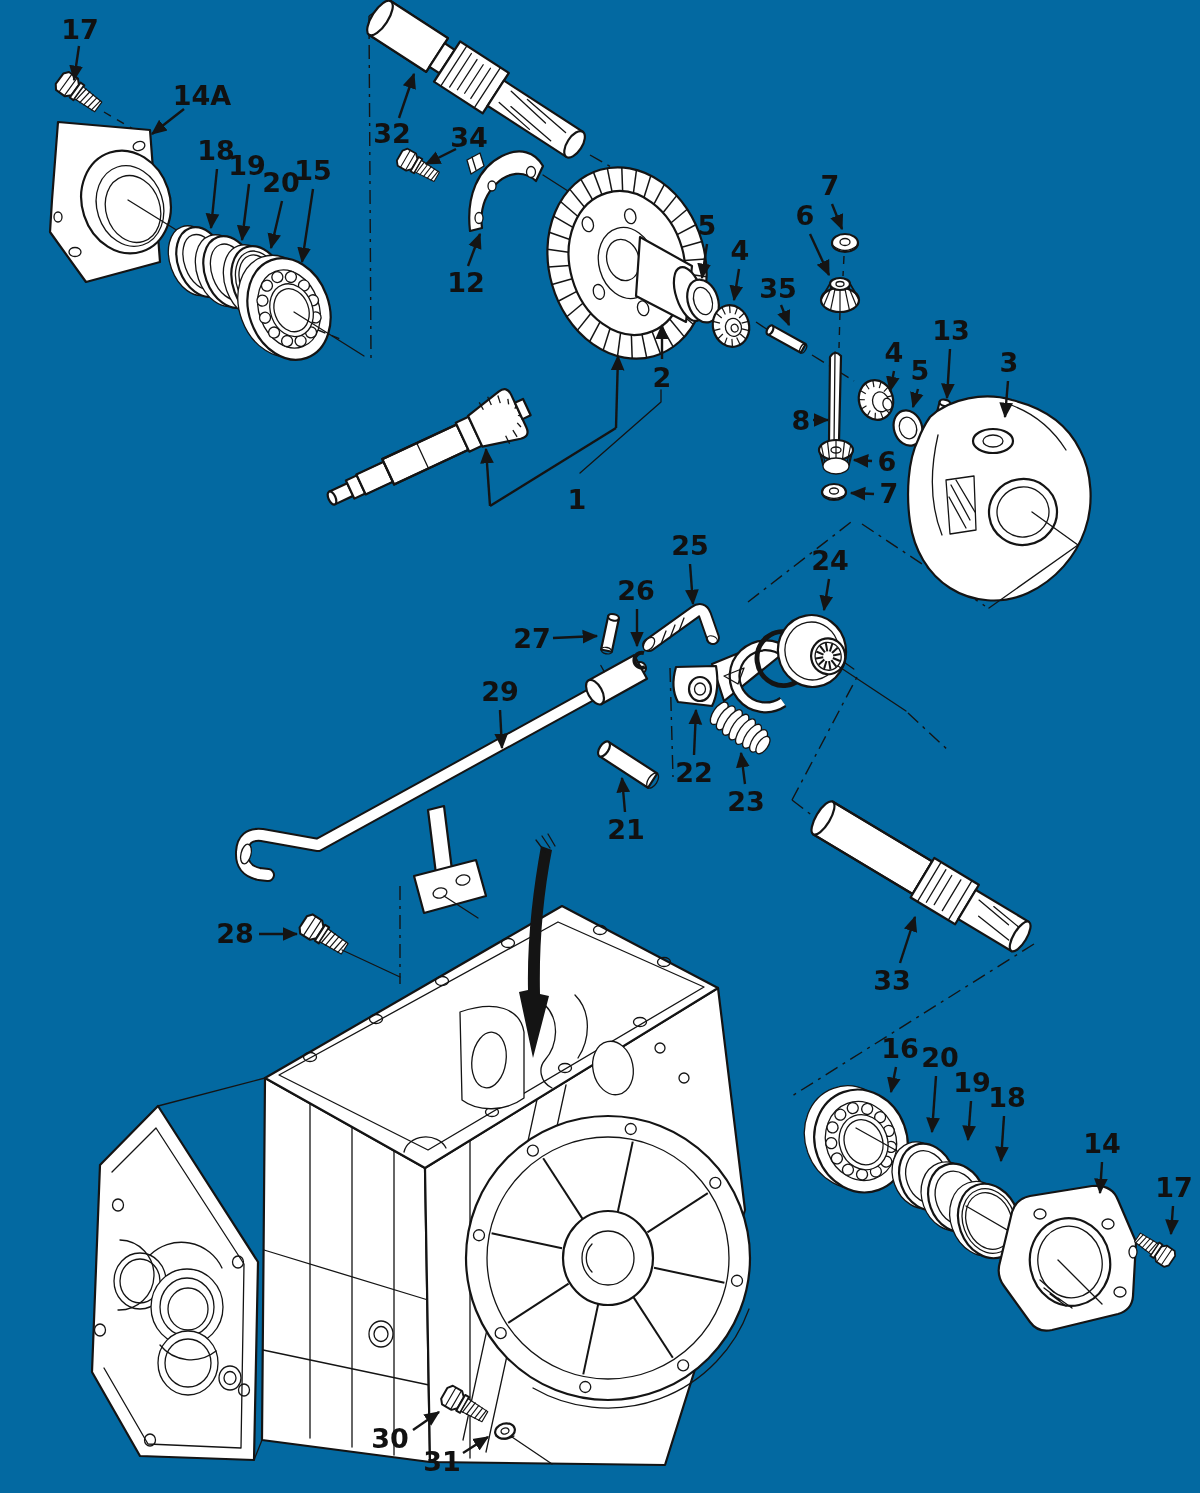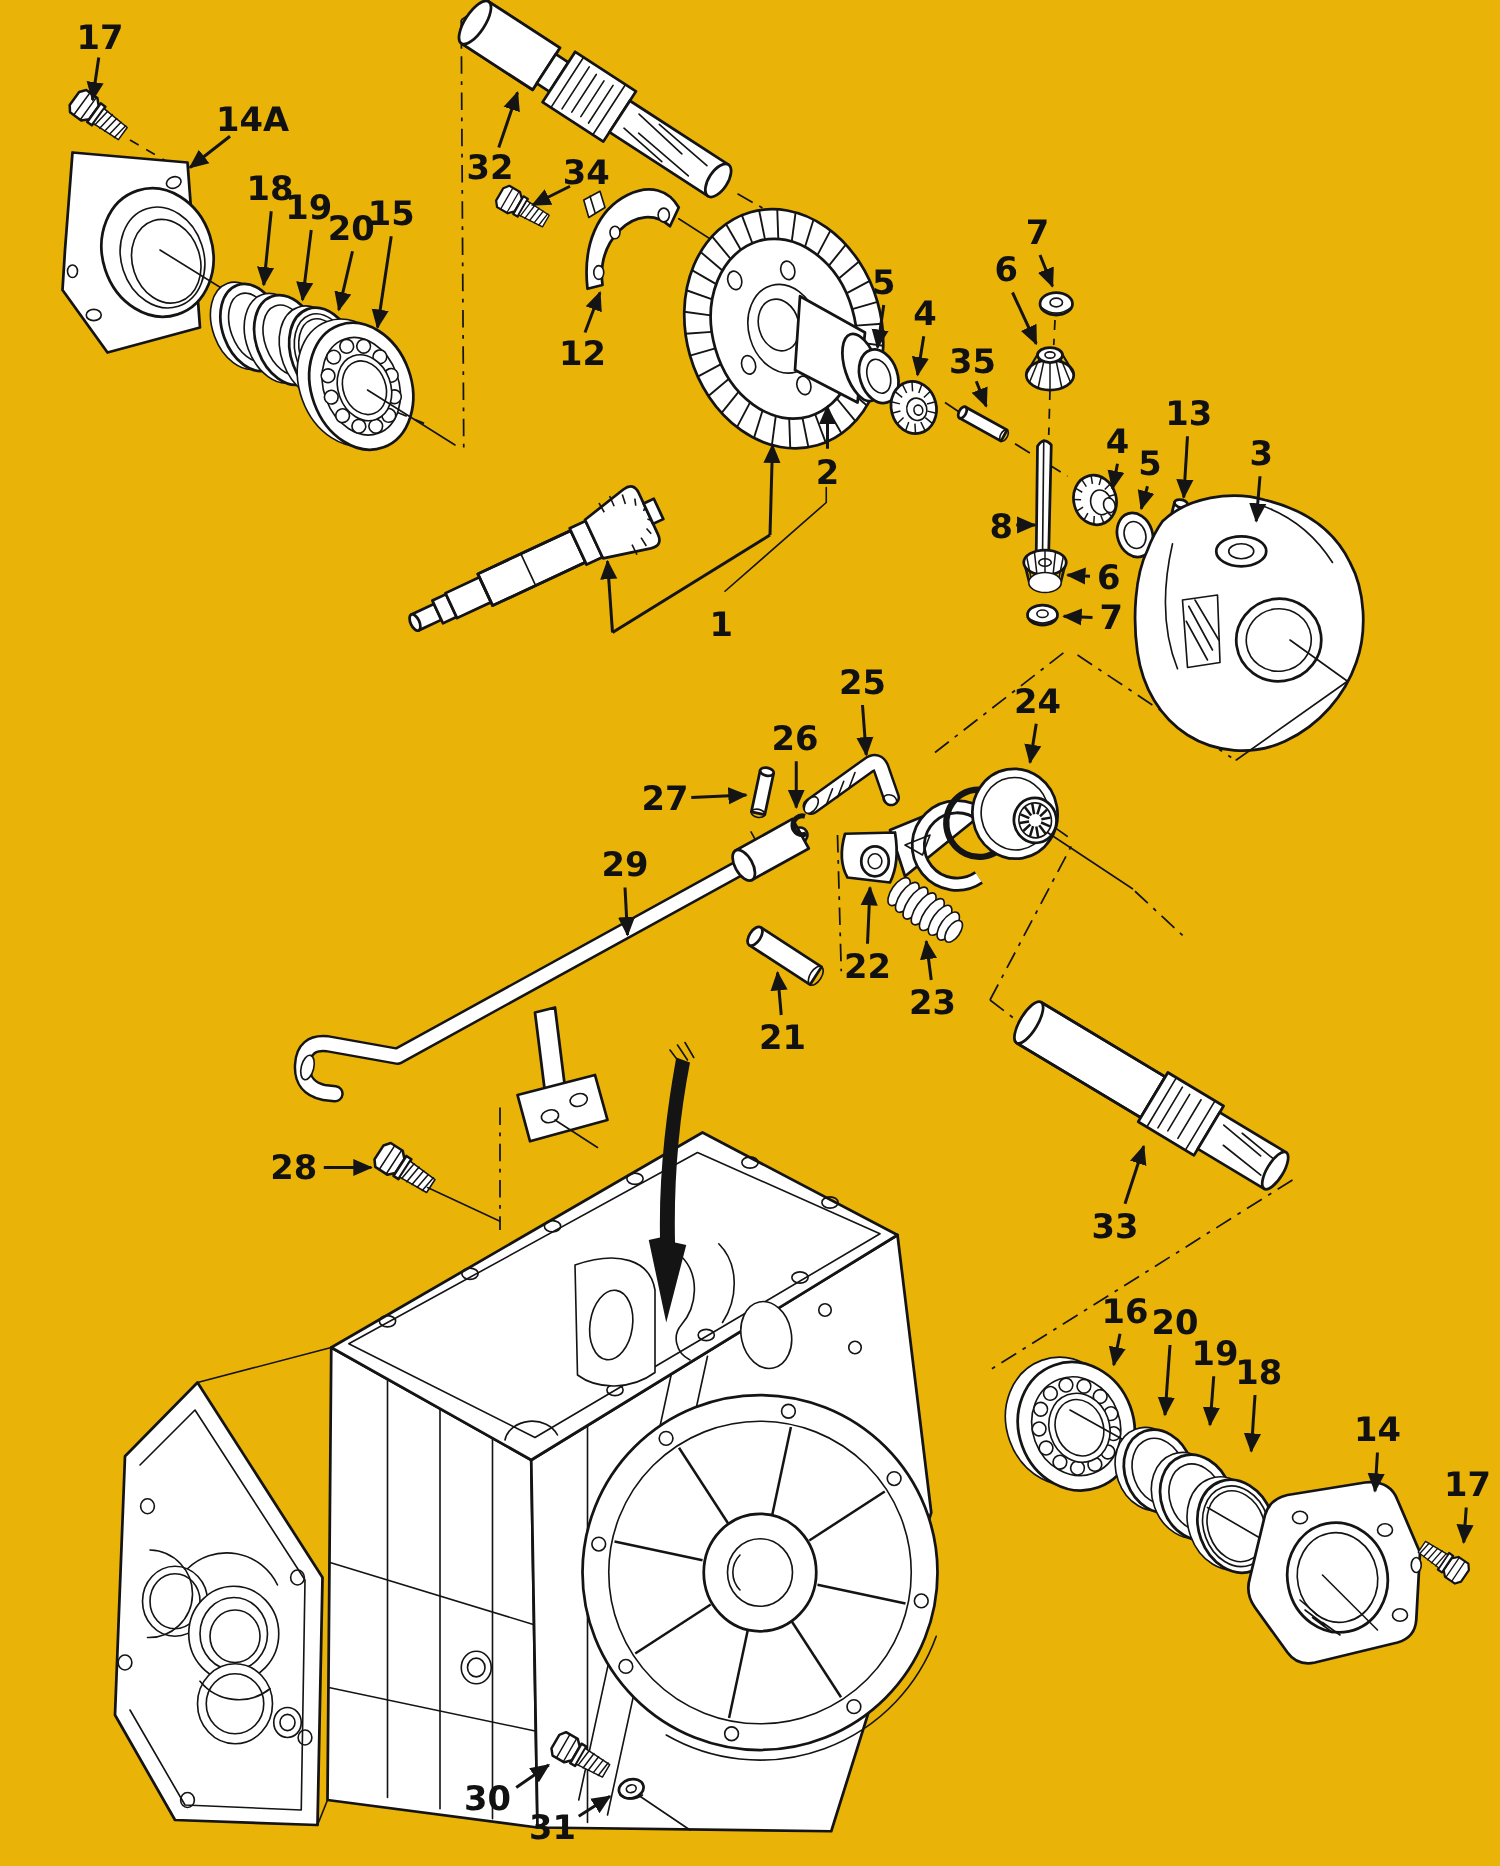--- a/index.html
+++ b/index.html
@@ -1,16 +1,16 @@
 <!DOCTYPE html>
 <html><head>
 <meta charset="utf-8">
 <style>
   html,body{margin:0;padding:0;background:#e8e8e8;}
-  #stage{position:relative;width:1200px;height:1493px;margin:0 auto;background:#eab308;overflow:hidden;}
+  #stage{position:relative;width:1200px;height:1493px;margin:0 auto;background:#0369a1;overflow:hidden;}
   svg{display:block;}
   .ln{fill:none;stroke:#141414;stroke-width:2.2;stroke-linecap:round;stroke-linejoin:round;}
   .ln1{fill:none;stroke:#141414;stroke-width:1.3;stroke-linecap:round;stroke-linejoin:round;}
   .fw{fill:#ffffff;stroke:#141414;stroke-width:2.2;stroke-linejoin:round;}
   .fw1{fill:#ffffff;stroke:#141414;stroke-width:1.3;stroke-linejoin:round;}
   .blk{fill:#141414;stroke:none;}
   .dashdot{fill:none;stroke:#141414;stroke-width:1.4;stroke-dasharray:14 6 3 6;}
   .dsh{fill:none;stroke:#141414;stroke-width:1.4;stroke-dasharray:8 7;}
   .aline{fill:none;stroke:#141414;stroke-width:2.4;}
   .callout{font-family:"DejaVu Sans","Liberation Sans",sans-serif;font-weight:700;font-size:27px;fill:#111;text-anchor:middle;}

